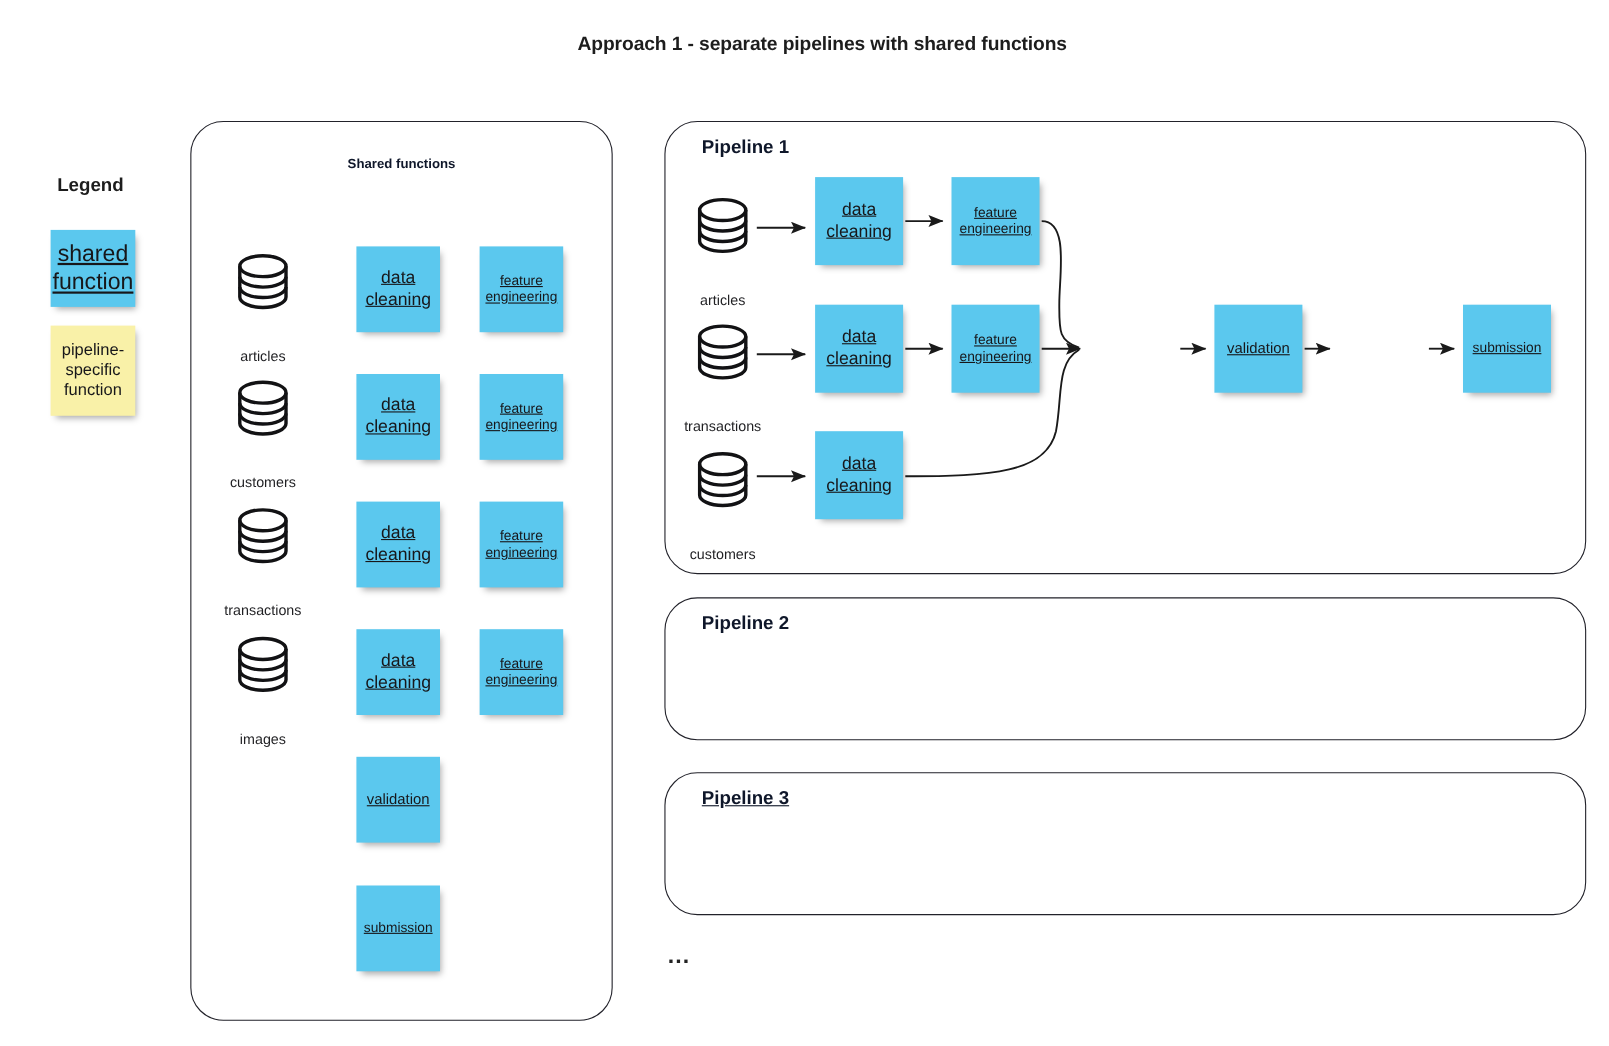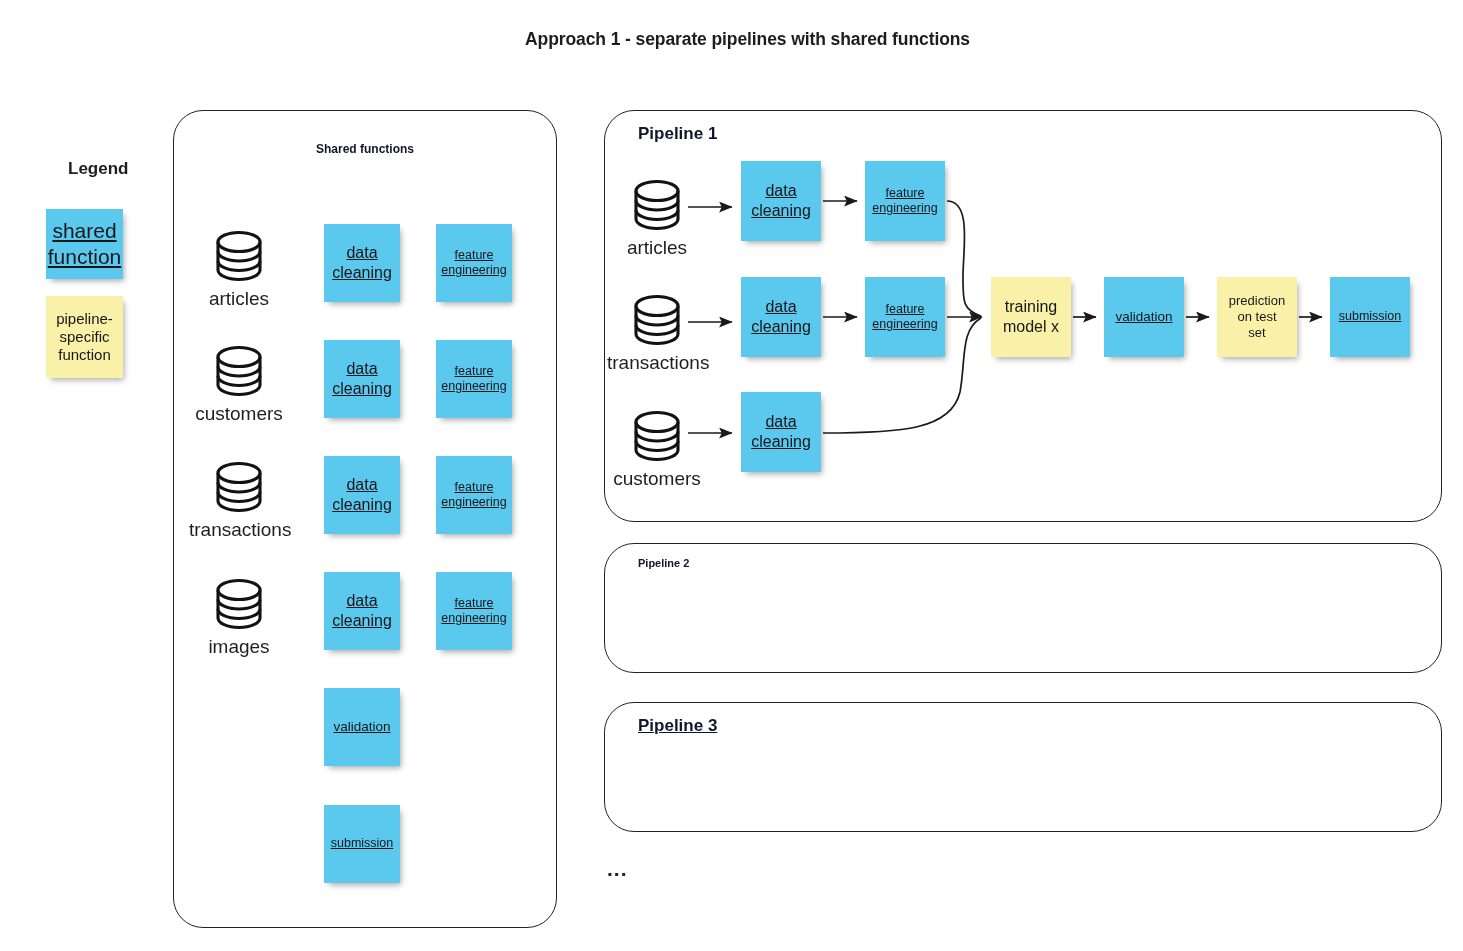--- a/index.html
+++ b/index.html
@@ -49,37 +49,37 @@
     font-weight:bold;
     color:#0f172a;
   }
 
   .legend-title{
     position:absolute;
     font-weight:bold;font-size:17px;color:#1d1d1d;
   }
   .ds-label{
     position:absolute;
-    font-size:19px;color:#1f1f22;text-align:center;
+    font-size:13px;color:#1f1f22;text-align:center;margin-top:28px;
   }
   .ellipsis{
     position:absolute;
     font-size:21px;font-weight:bold;color:#222;letter-spacing:1px;
   }
   svg.overlay{position:absolute;left:0;top:0;width:1463px;height:951px;pointer-events:none;}
   .dbicon{position:absolute;}
 </style>
 </head>
 <body>
 
 <div id="stage">
 
   <div class="title">Approach 1 - separate pipelines with shared functions</div>
 
-  <div class="legend-title" style="left:36px;top:159px;margin-left:16px;">Legend</div>
+  <div class="legend-title" style="left:36px;top:159px;">Legend</div>
 
   <div class="note blue" style="left:30px;top:209px;width:77px;height:70px;font-size:21px;">shared
 function</div>
 
   <div class="note yellow" style="left:30px;top:296px;width:77px;height:82px;font-size:15px;">pipeline-
 specific
 function</div>
 
   <div class="panel" style="left:157px;top:110px;width:384px;height:818px;"></div>
 
@@ -201,30 +201,25 @@
 engineering</div>
 
   <div class="note blue" style="left:725px;top:277px;width:80px;height:80px;font-size:16px;">data
 cleaning</div>
   <div class="note blue" style="left:849px;top:277px;width:80px;height:80px;font-size:12.5px;">feature
 engineering</div>
 
   <div class="note blue" style="left:725px;top:392px;width:80px;height:80px;font-size:16px;">data
 cleaning</div>
 
-  <div class="note yellow" style="left:975px;top:277px;width:80px;height:80px;font-size:16px;">training
-model x</div>
   <div class="note blue" style="left:1088px;top:277px;width:80px;height:80px;font-size:13.5px;">validation</div>
-  <div class="note yellow" style="left:1201px;top:277px;width:80px;height:80px;font-size:13px;">prediction
-on test
-set</div>
   <div class="note blue" style="left:1314px;top:277px;width:80px;height:80px;font-size:12.5px;">submission</div>
 
   <div class="panel" style="left:588px;top:543px;width:838px;height:130px;"></div>
-  <div class="panel-title" style="left:622px;top:557px;font-size:11px;">Pipeline 2</div>
+  <div class="panel-title" style="left:622px;top:557px;font-size:17px;">Pipeline 2</div>
 
   <div class="panel" style="left:588px;top:702px;width:838px;height:130px;"></div>
   <div class="panel-title" style="left:622px;top:716px;font-size:17px;text-decoration:underline;">Pipeline 3</div>
 
   <div class="ellipsis" style="left:591px;top:857px;">...</div>
 
   <svg class="overlay">
     <defs>
       <marker id="arw" markerWidth="9" markerHeight="9" refX="7.6" refY="3.2" orient="auto" markerUnits="strokeWidth">
         <path d="M0,0 L8,3.2 L0,6.4 L1.6,3.2 z" fill="#1a1a1a"></path>

